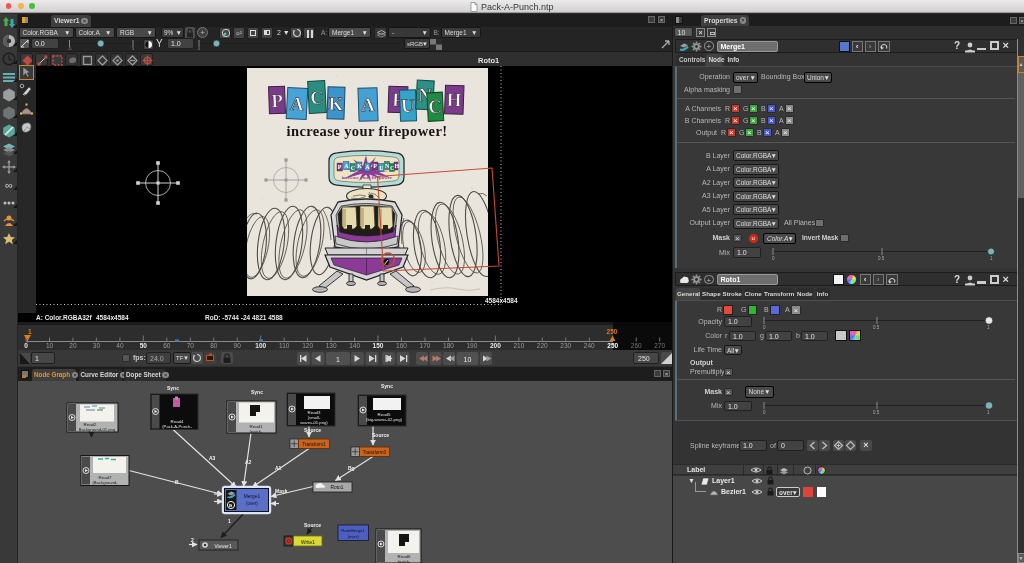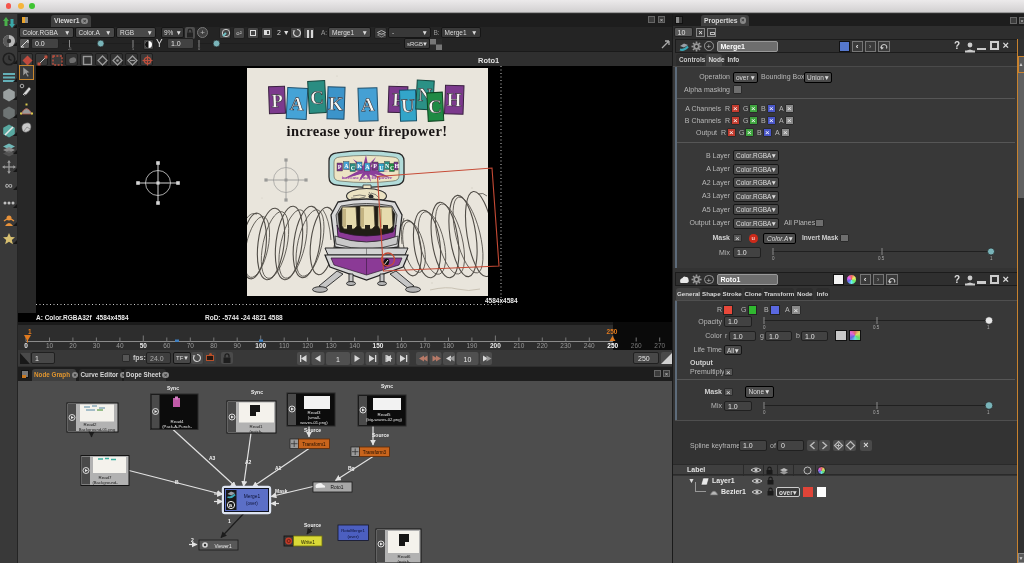--- a/index.html
+++ b/index.html
@@ -39,20 +39,24 @@
 .lbl { position:absolute; color:#b8b8b8; font-size:7px; white-space:nowrap; }
 .cb { position:absolute; width:8.5px; height:8.5px; background:#6e6e6e; border:1px solid #2a2a2a; border-radius:1px; }
 </style></head>
 <body>
 <div id="page">
 
 <div id="macbar">
   <div class="light" style="left:5.5px; background:#f5554c;"></div>
   <div class="light" style="left:18px; background:#f6b53c;"></div>
   <div class="light" style="left:28.8px; background:#3ec432;"></div>
+  <div id="mactitle"><svg width="8" height="10" style="vertical-align:-2px;">
+          <path d="M1,0.5 h4 l2,2 v7 h-6 Z" fill="#fff" stroke="#888" stroke-width="0.8"></path>
+          <path d="M5,0.5 v2 h2" fill="none" stroke="#888" stroke-width="0.8"></path>
+        </svg> Pack-A-Punch.ntp</div>
 </div>
 <div id="ltool">
   <svg width="18" height="549" viewBox="0 0 18 549">
     <g transform="translate(2,2)">
       <path d="M4,1 L7,5 L5.5,5 L5.5,10 L2.5,10 L2.5,5 L1,5 Z" fill="#4ab04a"></path>
       <path d="M10,12 L7,8 L8.5,8 L8.5,3 L11.5,3 L11.5,8 L13,8 Z" fill="#3aa8a8"></path>
     </g>
     <g transform="translate(2,20)">
           <circle cx="7" cy="7" r="6" fill="#b8b8b8"></circle>
           <path d="M7,1 A6,6 0 0 0 7,13 Z" fill="#5a5a5a"></path>

